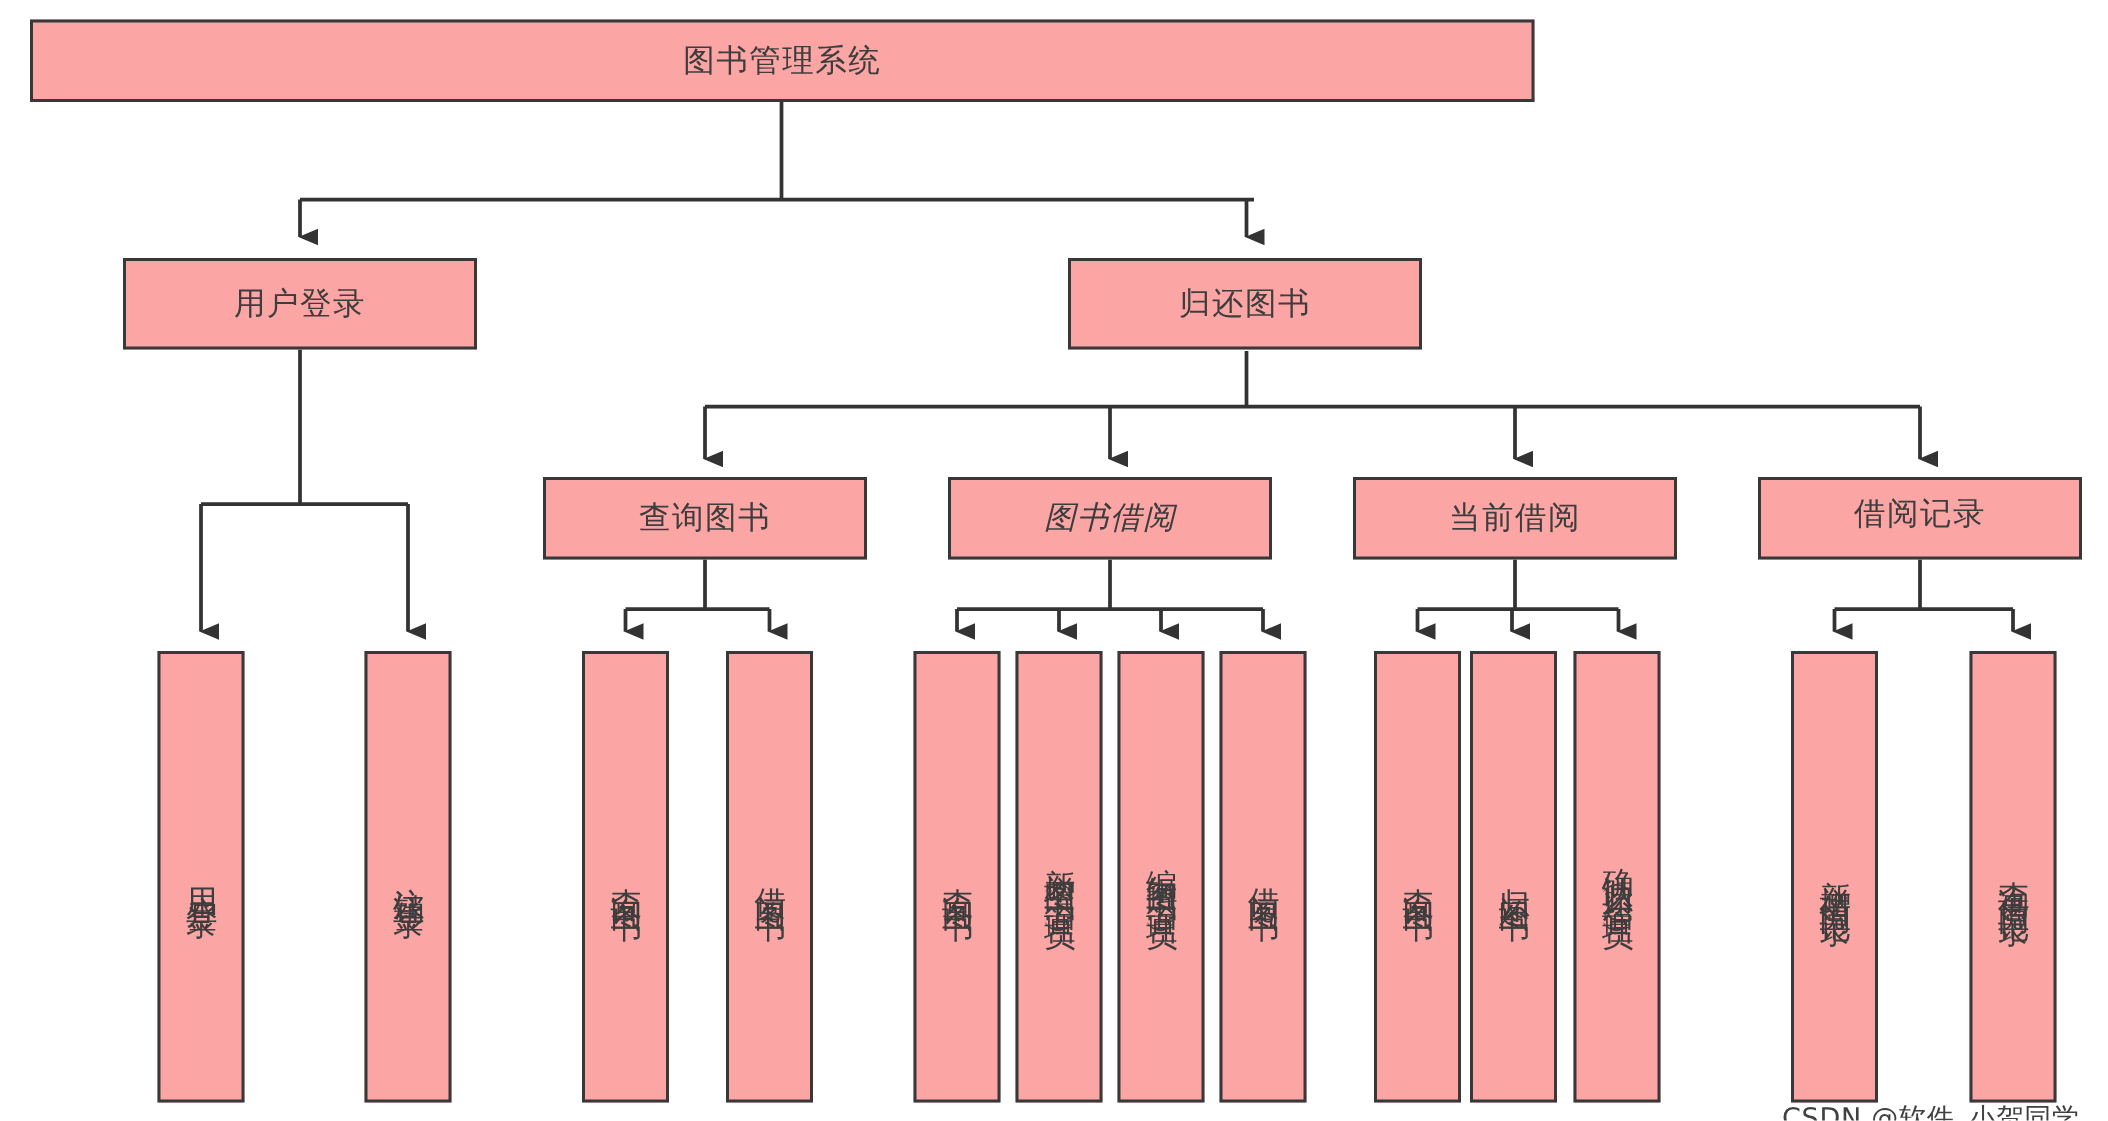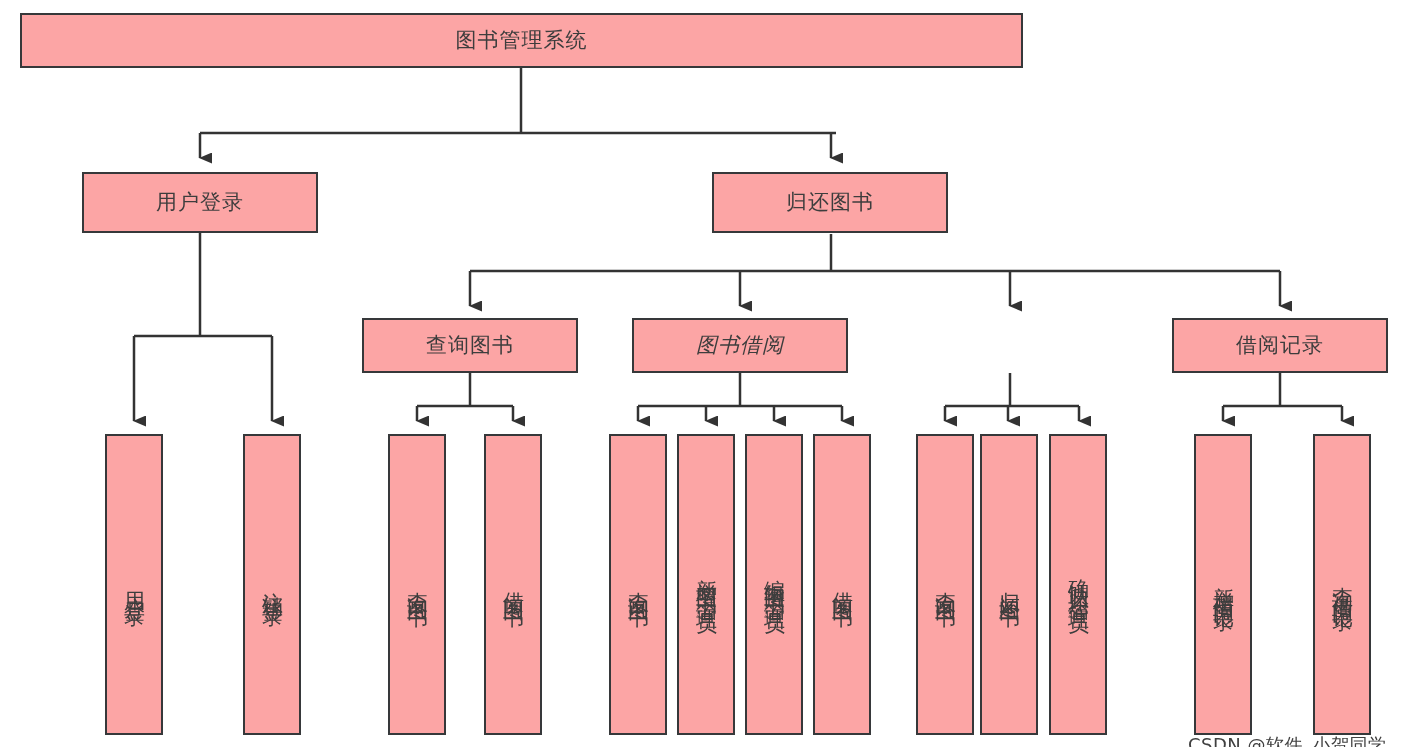--- a/index.html
+++ b/index.html
@@ -119,21 +119,24 @@
   <div class="node" style="left:712px;top:172px;width:236px;height:61px;">
     <span class="lbl">归还图书</span>
   </div>
 
   <div class="node" style="left:362px;top:318px;width:216px;height:55px;">
     <span class="lbl">查询图书</span>
   </div>
   <div class="node" style="left:632px;top:318px;width:216px;height:55px;font-style:italic;">
     <span class="lbl">图书借阅</span>
   </div>
-  <div class="node" style="left:1172px;top:318px;width:216px;height:55px;">
+  <div class="node" style="left:902px;top:318px;width:216px;height:55px;">
+    <span class="lbl">当前借阅</span>
+  </div>
+  <div class="node" style="left:1172px;top:318px;width:216px;height:55px;font-family:Liberation Mono, monospace;">
     <span class="lbl">借阅记录</span>
   </div>
 
   <div class="node vert" style="left:105px;top:434px;width:58px;height:301px;">
     <span class="lbl">用户登录</span>
   </div>
   <div class="node vert" style="left:243px;top:434px;width:58px;height:301px;">
     <span class="lbl">注销登录</span>
   </div>
 

